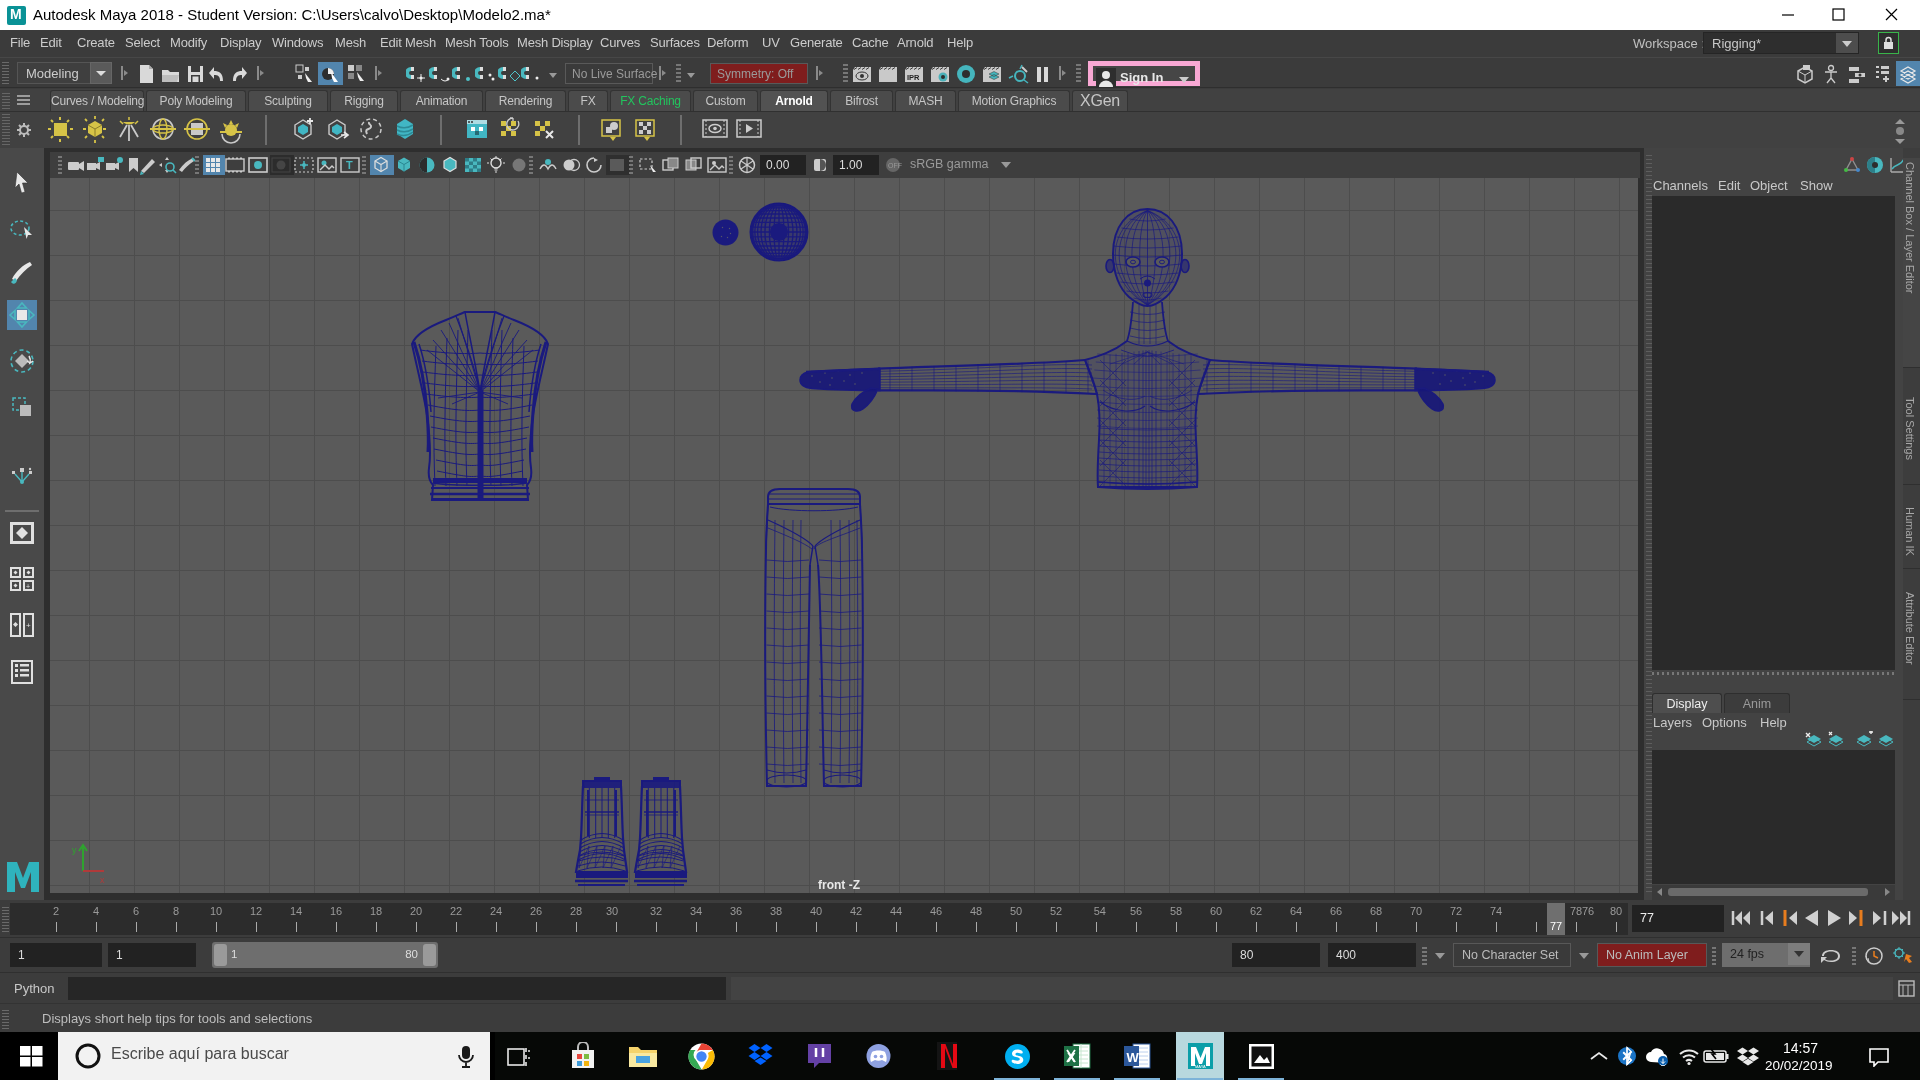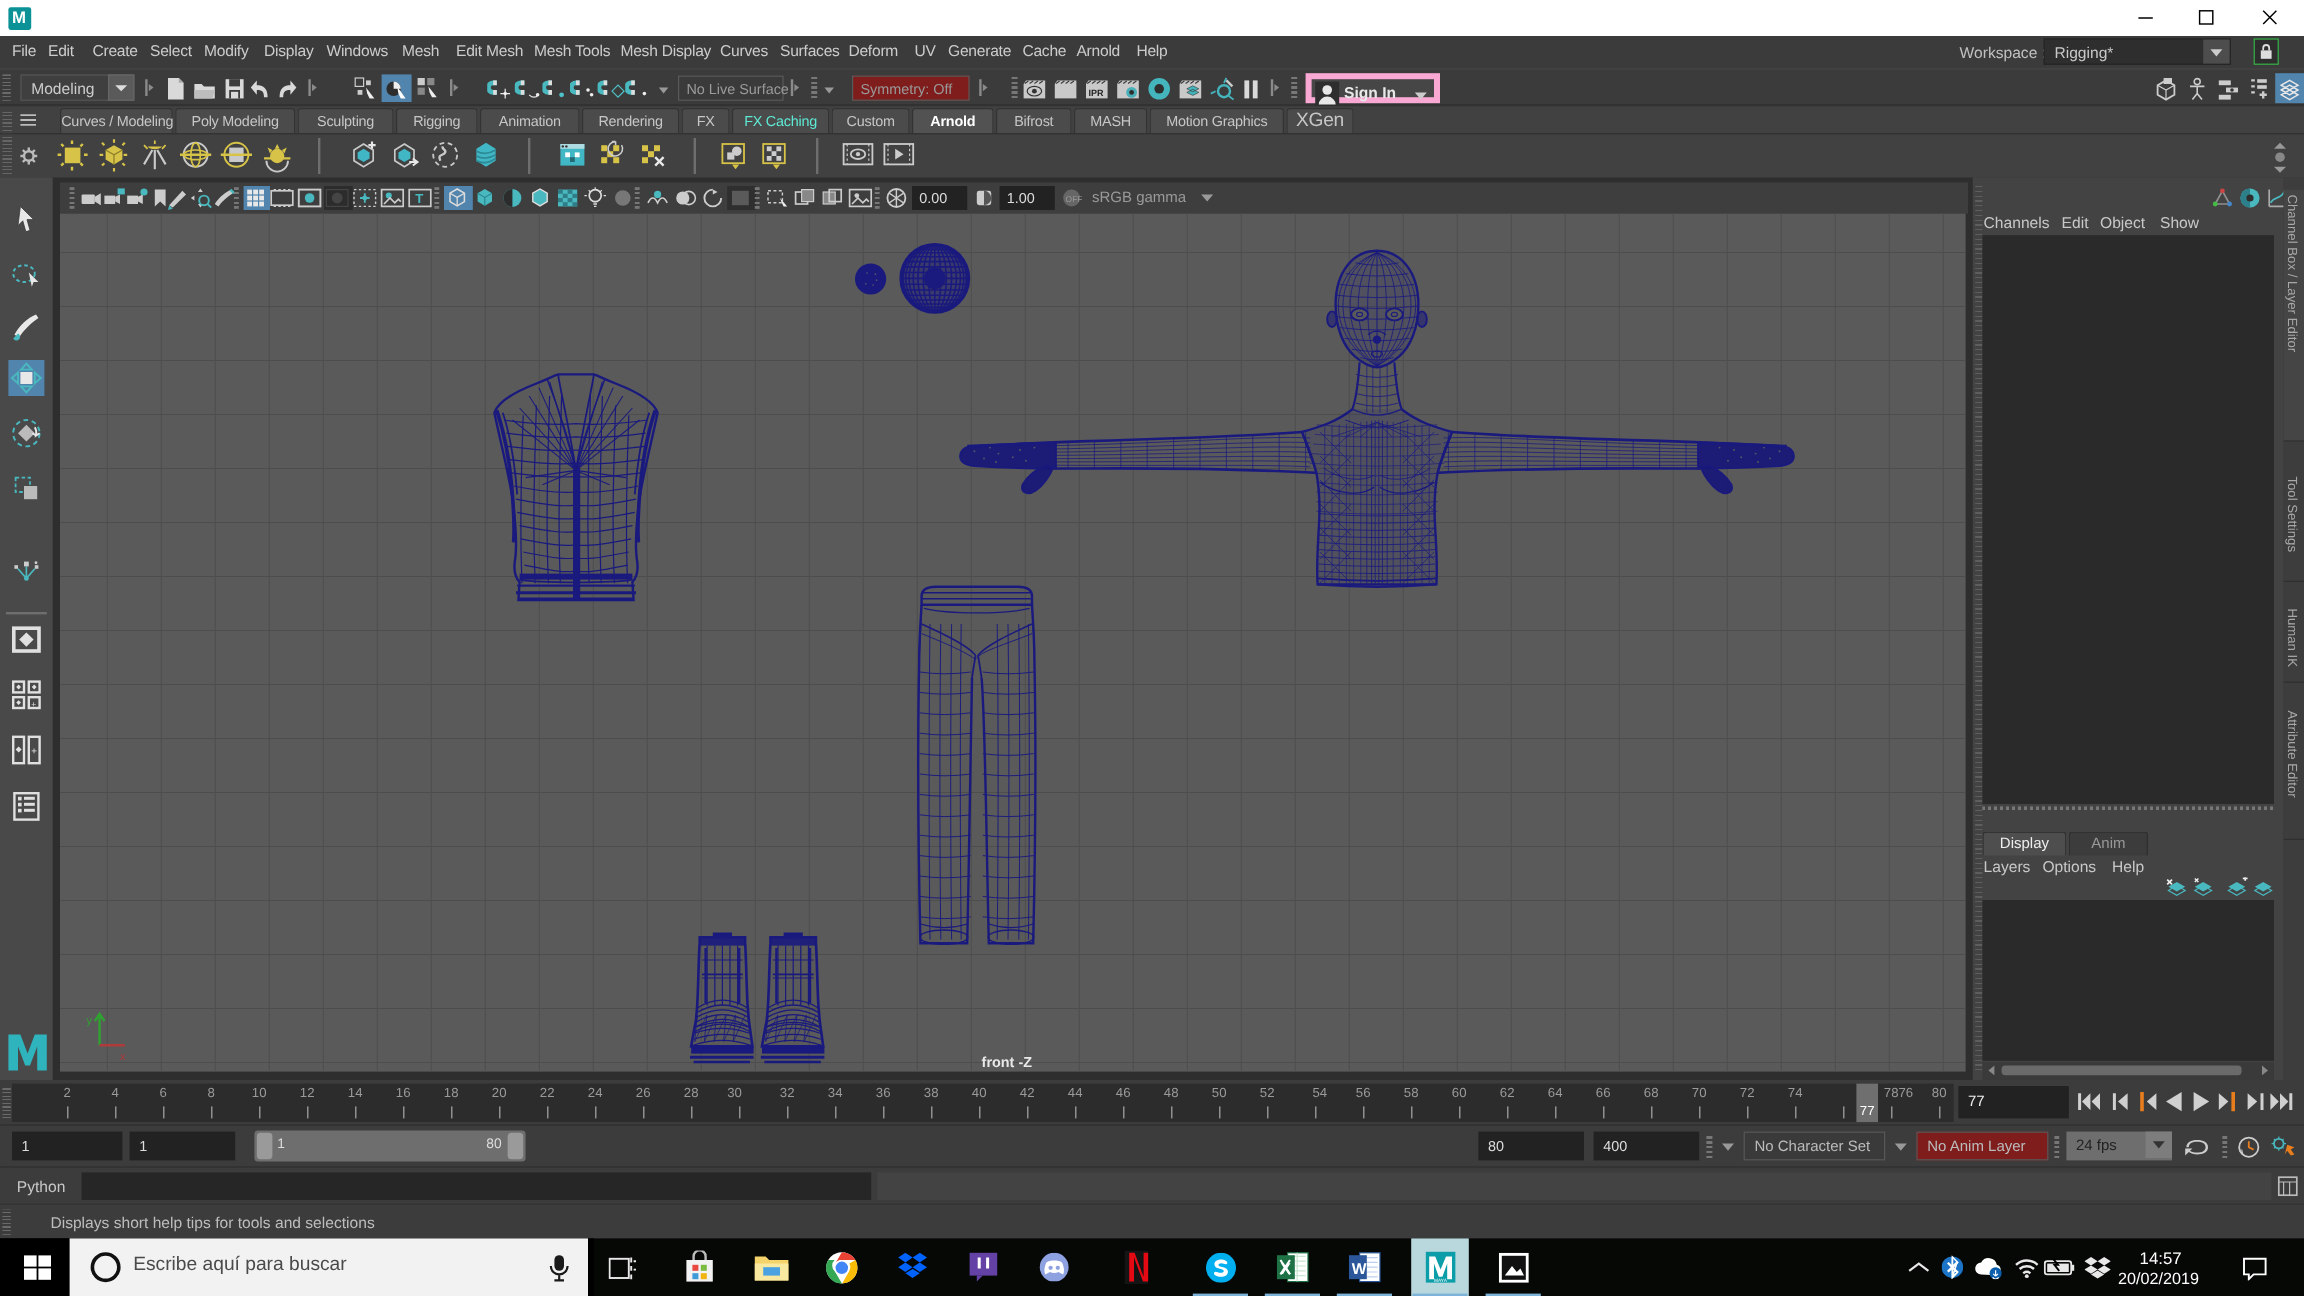--- a/index.html
+++ b/index.html
@@ -2,20 +2,21 @@
 <html><head><meta charset="utf-8"><style>
 *{margin:0;padding:0;box-sizing:border-box}
 body{width:1920px;height:1080px;overflow:hidden;font-family:"Liberation Sans",sans-serif;background:#3c3c3c;position:relative}
 .abs{position:absolute}
 .t{position:absolute;white-space:nowrap}
 </style></head><body>
 <div class="abs" style="left:0;top:0;width:1920px;height:30px;background:#ffffff">
     <div class="abs" style="left:7px;top:6px;width:19px;height:19px;background:#0a9296;border-radius:2px">
       <span style="position:absolute;left:3px;top:0px;color:#fff;font-size:14px;font-weight:bold">M</span>
     </div>
+    <span class="t" style="left:33px;top:6px;font-size:15px;color:#000">Autodesk Maya 2018 - Student Version: C:\Users\calvo\Desktop\Modelo2.ma*</span>
     <svg class="abs" style="left:1772px;top:0" width="148" height="30">
       <line x1="10" y1="15" x2="22" y2="15" stroke="#000" stroke-width="1.2"></line>
       <rect x="61" y="9" width="11" height="11" fill="none" stroke="#000" stroke-width="1.2"></rect>
       <path d="M114,9 L125,20 M125,9 L114,20" stroke="#000" stroke-width="1.2"></path>
     </svg>
   </div>
 <div class="abs" style="left:0;top:30px;width:1920px;height:27px;background:#3b3b3b">
     <span class="t" style="left:10px;top:5px;font-size:13px;letter-spacing:-0.2px;color:#cccccc">File</span>
     <span class="t" style="left:40px;top:5px;font-size:13px;letter-spacing:-0.2px;color:#cccccc">Edit</span>
     <span class="t" style="left:77px;top:5px;font-size:13px;letter-spacing:-0.2px;color:#cccccc">Create</span>
@@ -261,21 +262,21 @@
         <path d="M9,2 v3 M9,13 v3 M2,9 h3 M13,9 h3 M4,4 l2,2 M12,12 l2,2 M14,4 l-2,2 M6,12 l-2,2"></path>
       </g>
     </svg>
     <div class="abs" style="left:50px;top:1px;width:94px;height:21px;background:#4b4b4b;border:1px solid #333;border-bottom:none;border-radius:3px 3px 0 0;text-align:center;white-space:nowrap"><span style="font-size:12px;color:#c6c6c6;font-weight:normal;line-height:20px;letter-spacing:-0.2px">Curves / Modeling</span></div>
     <div class="abs" style="left:146px;top:1px;width:100px;height:21px;background:#4b4b4b;border:1px solid #333;border-bottom:none;border-radius:3px 3px 0 0;text-align:center;white-space:nowrap"><span style="font-size:12px;color:#c6c6c6;font-weight:normal;line-height:20px;letter-spacing:-0.2px">Poly Modeling</span></div>
     <div class="abs" style="left:248px;top:1px;width:80px;height:21px;background:#4b4b4b;border:1px solid #333;border-bottom:none;border-radius:3px 3px 0 0;text-align:center;white-space:nowrap"><span style="font-size:12px;color:#c6c6c6;font-weight:normal;line-height:20px;letter-spacing:-0.2px">Sculpting</span></div>
     <div class="abs" style="left:330px;top:1px;width:68px;height:21px;background:#4b4b4b;border:1px solid #333;border-bottom:none;border-radius:3px 3px 0 0;text-align:center;white-space:nowrap"><span style="font-size:12px;color:#c6c6c6;font-weight:normal;line-height:20px;letter-spacing:-0.2px">Rigging</span></div>
     <div class="abs" style="left:400px;top:1px;width:83px;height:21px;background:#4b4b4b;border:1px solid #333;border-bottom:none;border-radius:3px 3px 0 0;text-align:center;white-space:nowrap"><span style="font-size:12px;color:#c6c6c6;font-weight:normal;line-height:20px;letter-spacing:-0.2px">Animation</span></div>
     <div class="abs" style="left:485px;top:1px;width:81px;height:21px;background:#4b4b4b;border:1px solid #333;border-bottom:none;border-radius:3px 3px 0 0;text-align:center;white-space:nowrap"><span style="font-size:12px;color:#c6c6c6;font-weight:normal;line-height:20px;letter-spacing:-0.2px">Rendering</span></div>
     <div class="abs" style="left:568px;top:1px;width:40px;height:21px;background:#4b4b4b;border:1px solid #333;border-bottom:none;border-radius:3px 3px 0 0;text-align:center;white-space:nowrap"><span style="font-size:12px;color:#c6c6c6;font-weight:normal;line-height:20px;letter-spacing:-0.2px">FX</span></div>
-    <div class="abs" style="left:610px;top:1px;width:81px;height:21px;background:#4b4b4b;border:1px solid #333;border-bottom:none;border-radius:3px 3px 0 0;text-align:center;white-space:nowrap"><span style="font-size:12px;color:#5eead4;font-weight:normal;line-height:20px;letter-spacing:-0.2px">FX Caching</span></div>
+    <div class="abs" style="left:610px;top:1px;width:81px;height:21px;background:#4b4b4b;border:1px solid #333;border-bottom:none;border-radius:3px 3px 0 0;text-align:center;white-space:nowrap"><span style="font-size:12px;color:#22c55e;font-weight:normal;line-height:20px;letter-spacing:-0.2px">FX Caching</span></div>
     <div class="abs" style="left:693px;top:1px;width:65px;height:21px;background:#4b4b4b;border:1px solid #333;border-bottom:none;border-radius:3px 3px 0 0;text-align:center;white-space:nowrap"><span style="font-size:12px;color:#c6c6c6;font-weight:normal;line-height:20px;letter-spacing:-0.2px">Custom</span></div>
     <div class="abs" style="left:760px;top:1px;width:68px;height:21px;background:#525252;border:1px solid #333;border-bottom:none;border-radius:3px 3px 0 0;text-align:center;white-space:nowrap"><span style="font-size:12px;color:#ffffff;font-weight:bold;line-height:20px;letter-spacing:-0.2px">Arnold</span></div>
     <div class="abs" style="left:830px;top:1px;width:63px;height:21px;background:#4b4b4b;border:1px solid #333;border-bottom:none;border-radius:3px 3px 0 0;text-align:center;white-space:nowrap"><span style="font-size:12px;color:#c6c6c6;font-weight:normal;line-height:20px;letter-spacing:-0.2px">Bifrost</span></div>
     <div class="abs" style="left:895px;top:1px;width:61px;height:21px;background:#4b4b4b;border:1px solid #333;border-bottom:none;border-radius:3px 3px 0 0;text-align:center;white-space:nowrap"><span style="font-size:12px;color:#c6c6c6;font-weight:normal;line-height:20px;letter-spacing:-0.2px">MASH</span></div>
     <div class="abs" style="left:958px;top:1px;width:112px;height:21px;background:#4b4b4b;border:1px solid #333;border-bottom:none;border-radius:3px 3px 0 0;text-align:center;white-space:nowrap"><span style="font-size:12px;color:#c6c6c6;font-weight:normal;line-height:20px;letter-spacing:-0.2px">Motion Graphics</span></div>
     <div class="abs" style="left:1072px;top:1px;width:56px;height:21px;background:#4b4b4b;border:1px solid #333;border-bottom:none;border-radius:3px 3px 0 0;text-align:center;white-space:nowrap"><span style="font-size:16px;color:#c6c6c6;font-weight:normal;line-height:20px;letter-spacing:-0.2px">XGen</span></div>
     <div class="abs" style="left:0;top:22px;width:1920px;height:1px;background:#303030"></div>
     <svg class="abs" style="left:46px;top:26px" width="30" height="30">
       <rect x="8" y="8" width="13" height="13" fill="#d6c347"></rect>
       <g stroke="#d6c347" stroke-width="2">

